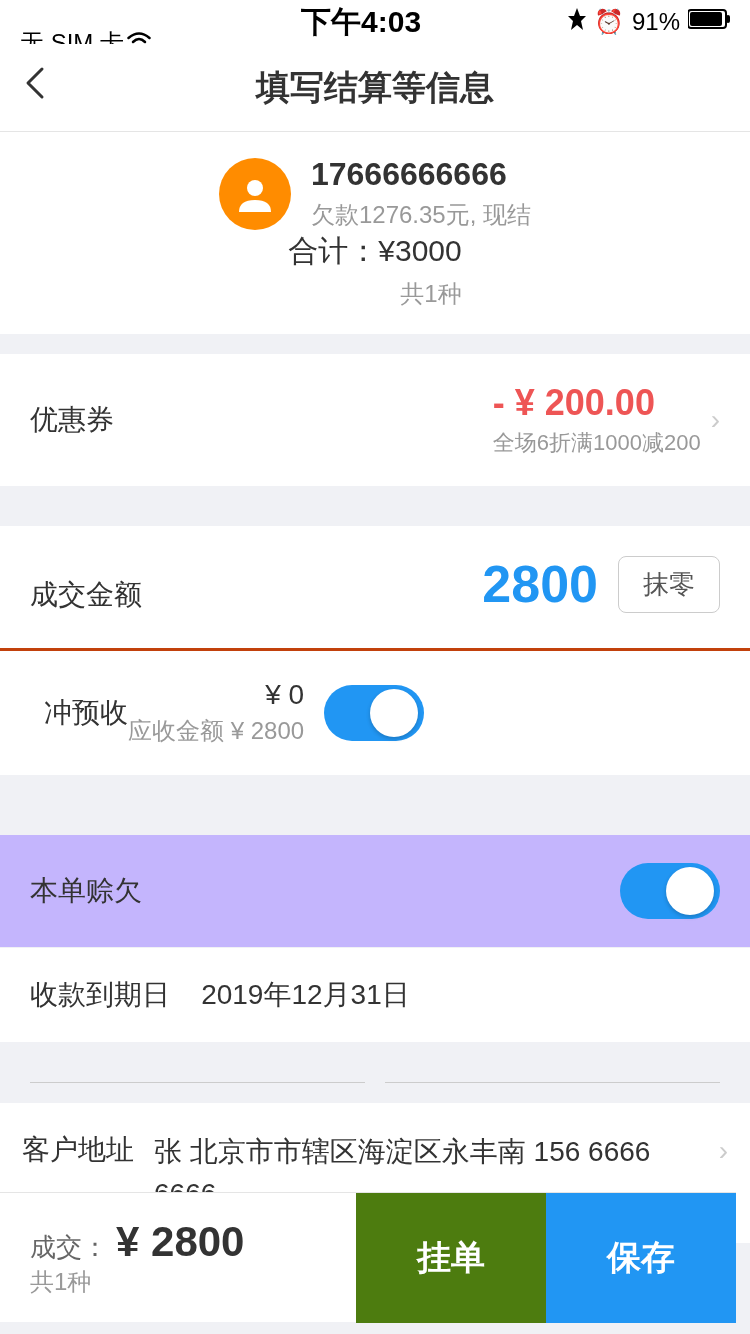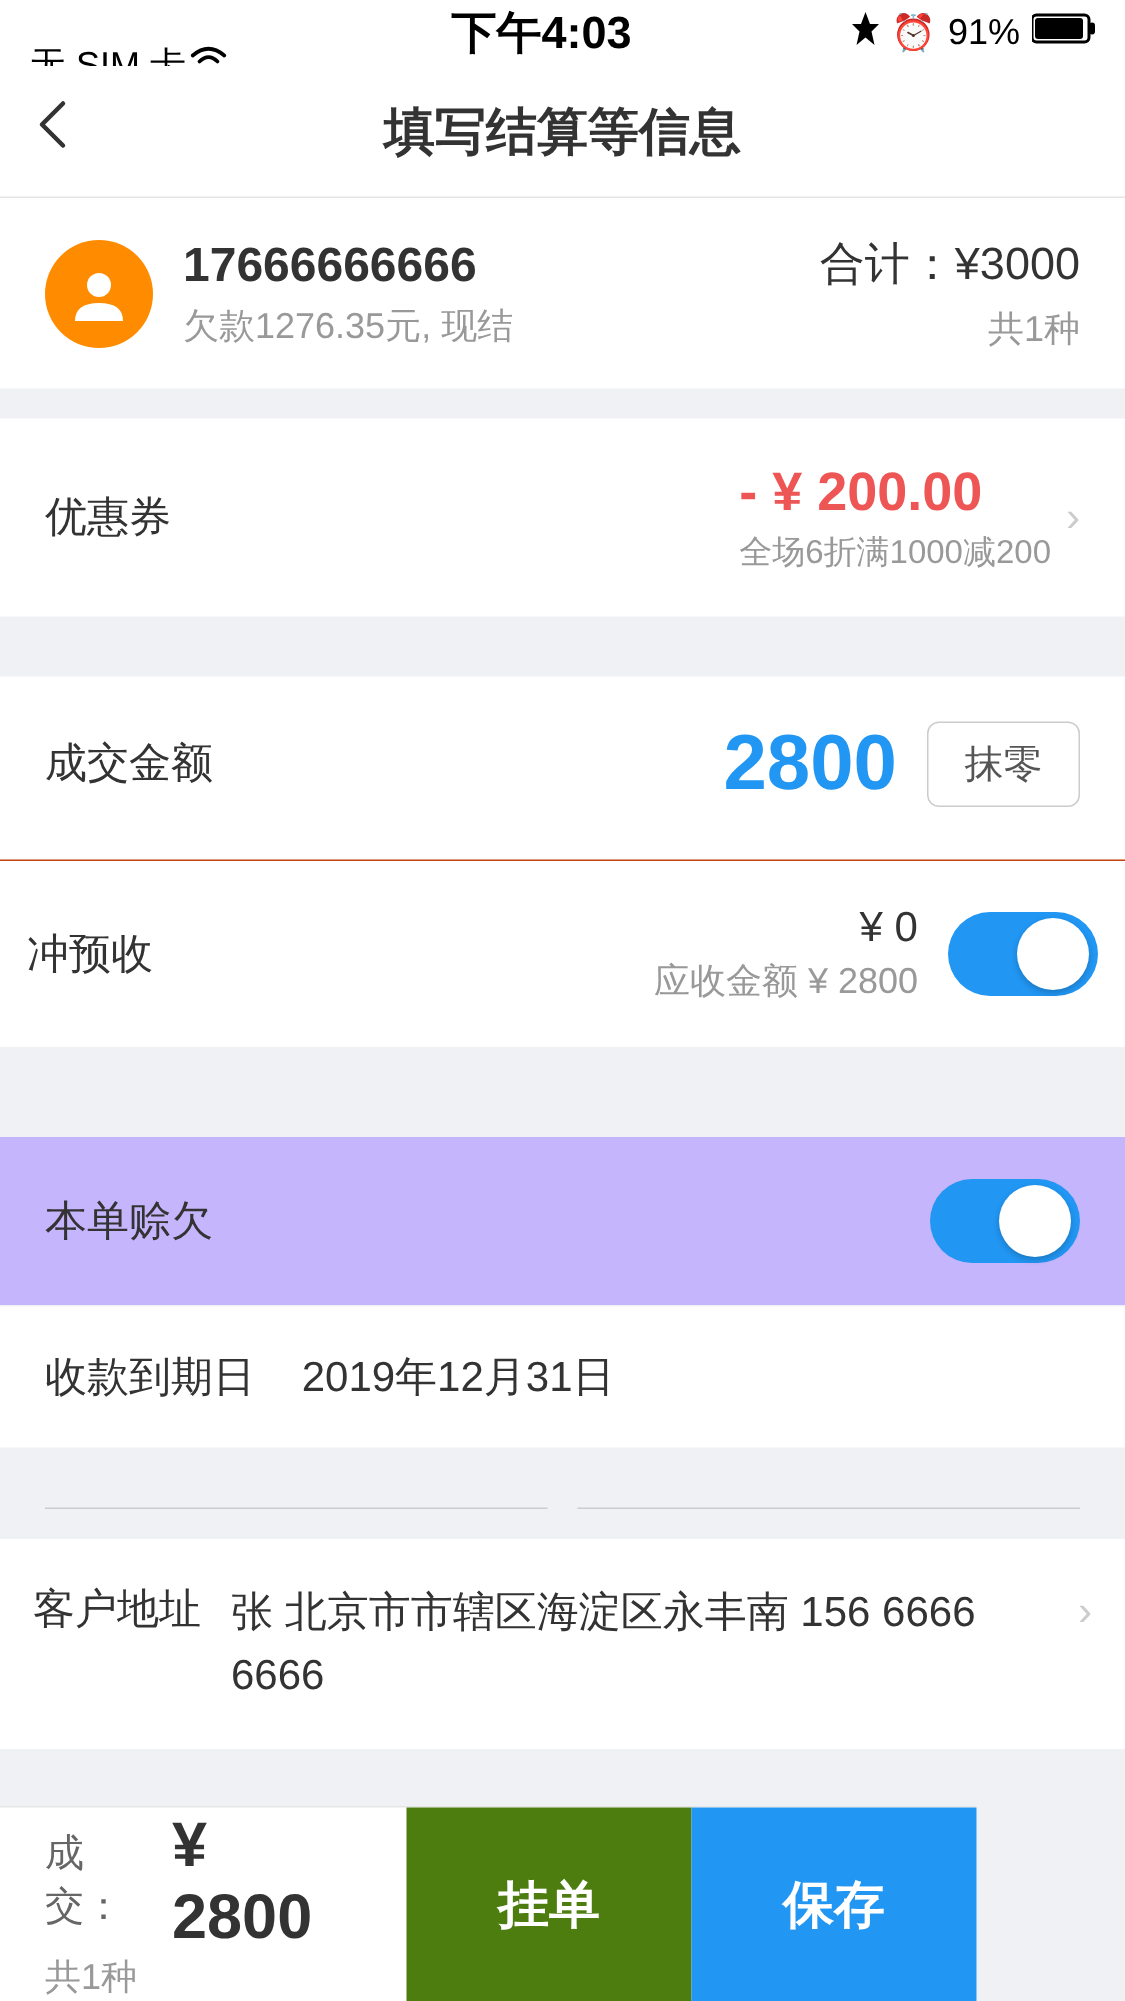--- a/index.html
+++ b/index.html
@@ -62,22 +62,23 @@
       background: #fff;
       margin-bottom: 20px;
     }
 
     
     .customer-row {
       background: #fff;
       padding: 24px 30px;
       display: flex;
       align-items: center;
-      justify-content: space-between;
+      justify-content: flex-end;
       margin-bottom: 20px;
+      flex-direction: column;
     }
     .customer-left {
       display: flex;
       align-items: center;
       gap: 20px;
     }
     .avatar {
       width: 72px;
       height: 72px;
       border-radius: 50%;
@@ -119,21 +120,21 @@
     }
 
     
     .deal-section {
       background: #fff;
       padding: 28px 30px;
       margin-bottom: 0;
     }
     .deal-amount-row {
       display: flex;
-      align-items: center;
+      align-items: flex-end;
       justify-content: space-between;
       margin-bottom: 6px;
     }
     .deal-label { font-size: 28px; color: #333; }
     .deal-right { display: flex; align-items: center; gap: 20px; }
     .deal-value { font-size: 52px; font-weight: 700; color: #2196f3; }
     .round-btn {
       border: 1px solid #ccc;
       border-radius: 8px;
       padding: 10px 24px;
@@ -145,25 +146,25 @@
     .deal-sub {
       font-size: 24px;
       color: #999;
       text-align: right;
       margin-bottom: 20px;
     }
 
     
     .pre-receive-row {
       background: #fff;
-      padding: 28px 18px;
-      display: flex;
-      align-items: center;
-      justify-content: space-between;
-      border-top: 1px solid #c2410c;
+      padding: 28px 44px;
+      display: flex;
+      align-items: center;
+      justify-content: flex-start;
+      border-top: 3px solid #c2410c;
     }
     .pre-label { font-size: 28px; color: #333; }
     .pre-right { display: flex; align-items: center; gap: 20px; }
     .pre-value-block { text-align: right; }
     .pre-amount { font-size: 28px; color: #333; }
     .pre-sub { font-size: 24px; color: #999; margin-top: 4px; }
 
     
     .toggle {
       width: 100px;
@@ -229,23 +230,23 @@
       justify-content: space-between;
       gap: 20px;
     }
     .address-label { font-size: 28px; color: #333; flex-shrink: 0; }
     .address-value { font-size: 28px; color: #333; flex: 1; line-height: 1.5; }
     .address-chevron { font-size: 28px; color: #ccc; flex-shrink: 0; margin-top: 4px; }
 
     
     .bottom-bar {
       position: fixed;
-      bottom: 0;
+      bottom: 12px;
       left: 0;
-      width: 651px;
+      width: 736px;
       height: 130px;
       background: #fff;
       display: flex;
       align-items: center;
       border-top: 1px solid #e5e5e5;
     }
     .bottom-summary {
       flex: 1;
       padding: 0 30px;
     }

